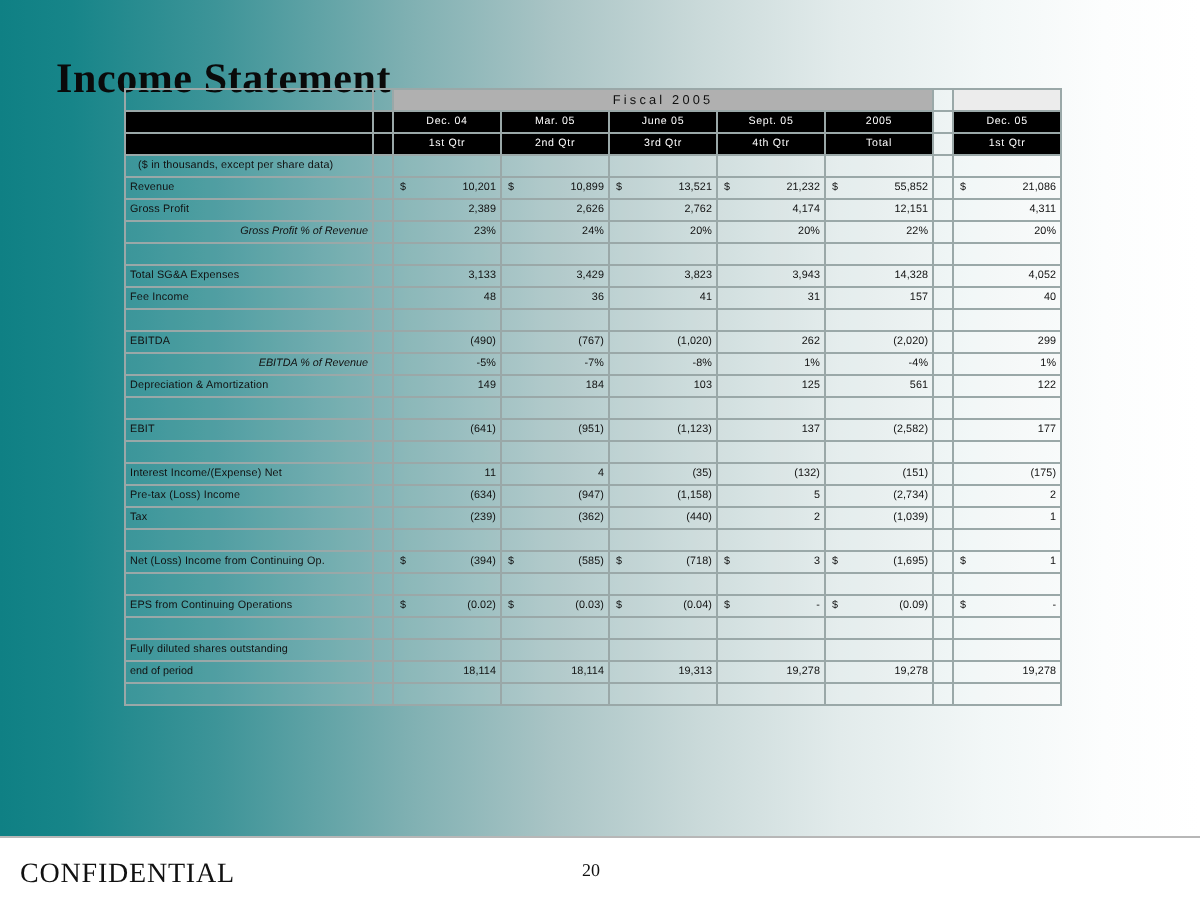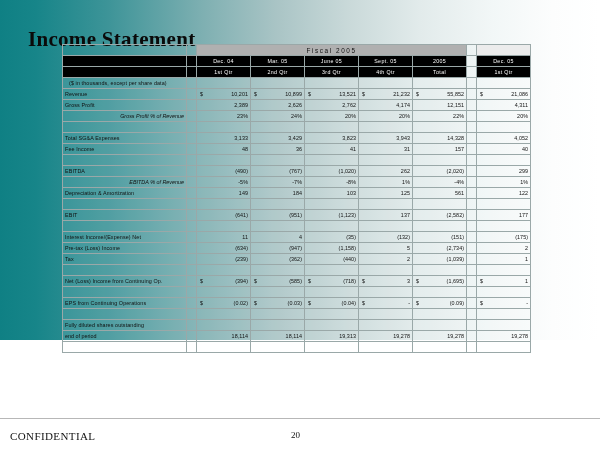--- a/index.html
+++ b/index.html
@@ -10,21 +10,21 @@
   body {
     font-family: "Liberation Sans", sans-serif;
     background: #ffffff;
     position: relative;
   }
 
   
   #slide {
     position: absolute;
     left: 0; top: 0;
-    width: 600px; height: 340px;
+    width: 600px; height: 450px;
     background: linear-gradient(to right,
         #0f8084 0%, #178589 6%, #3d9498 18%,
         #7fb0b2 34%, #a9c4c5 46%, #c9d9d9 58%,
         #e2ebeb 70%, #f2f7f7 82%, #fcfdfd 92%, #ffffff 100%);
   }
 
   
   #lower-band {
     position: absolute;
     left: 0; top: 418px;
@@ -135,21 +135,21 @@
   td.rule-top { border-top: 1.2px solid #1a1a1a; }
   td.rule-bot { border-bottom: 1.2px solid #1a1a1a; }
 
   tr.spacer td { height: 9px; }
 
   
   #footer-confidential {
     position: absolute;
     left: 10px; top: 430px;
     font-family: "Liberation Serif", serif;
-    font-size: 11px;
+    font-size: 14px;
     color: #111;
     letter-spacing: 0.4px;
   }
   #footer-pagenum {
     position: absolute;
     left: 291px; top: 430px;
     font-family: "Liberation Serif", serif;
     font-size: 9px;
     color: #111;
     text-align: center;

